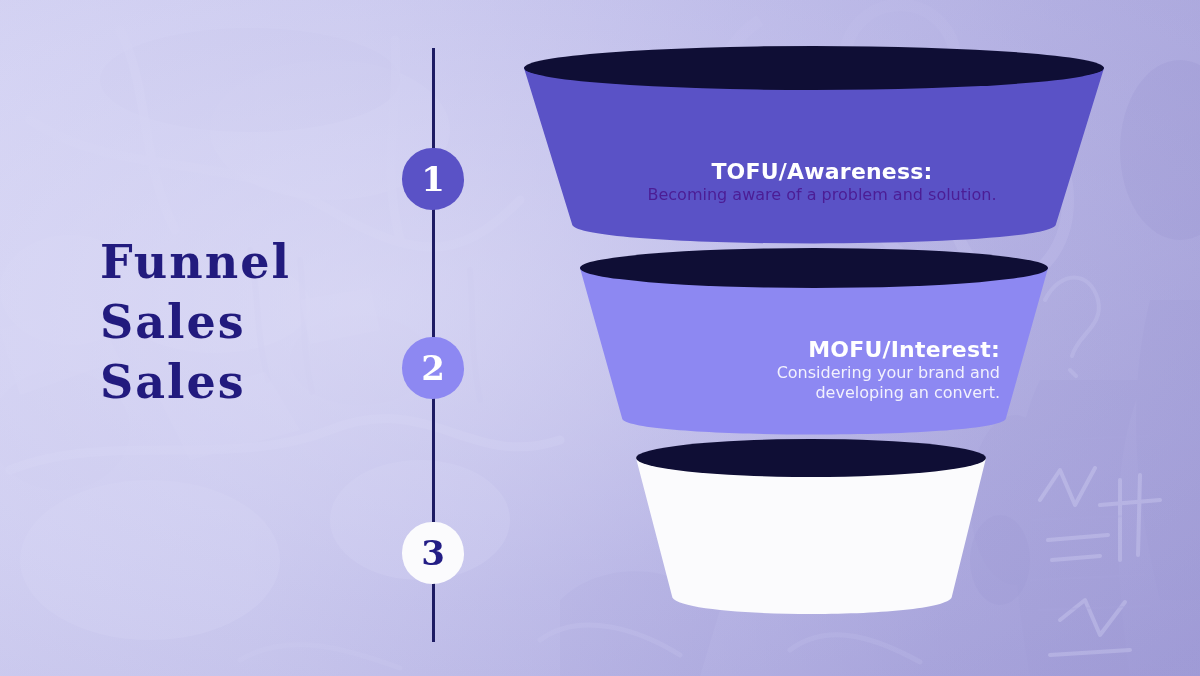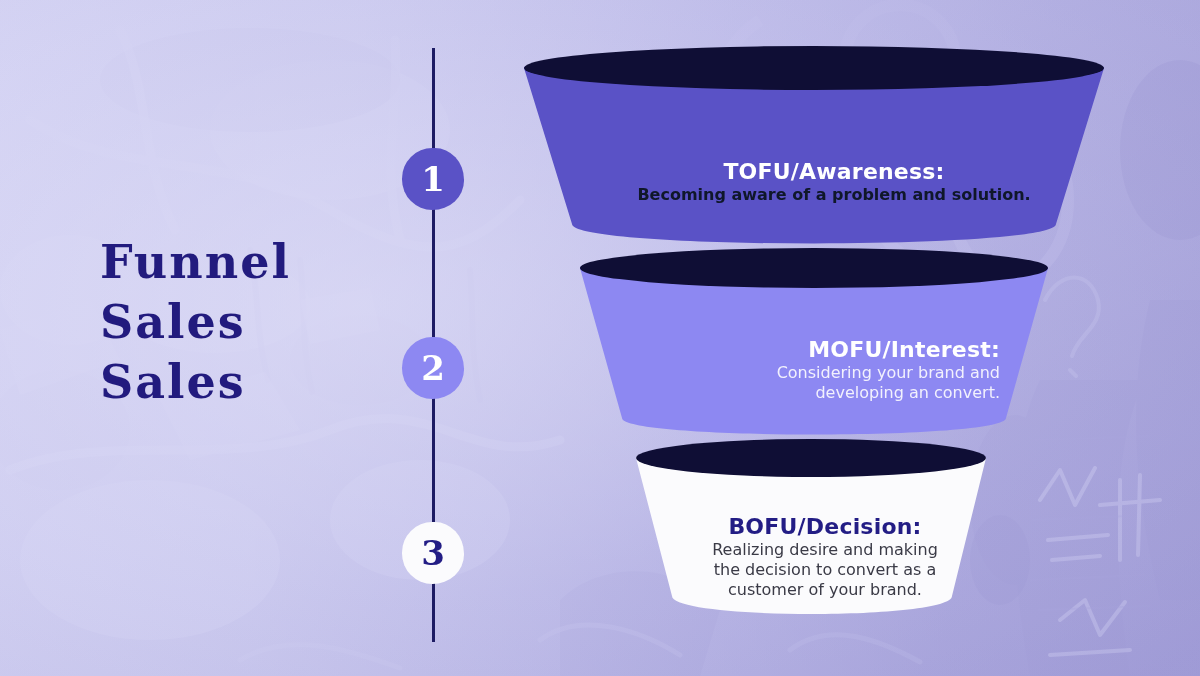--- a/index.html
+++ b/index.html
@@ -131,23 +131,23 @@
     line-height: 27px;
     letter-spacing: 0.2px;
   }
   .stage-body {
     font-family: "DejaVu Sans", sans-serif;
     font-weight: 400;
     font-size: 16px;
     line-height: 20px;
   }
 
-  #text-1 { left: 584px; top: 158px; width: 500px; }
+  #text-1 { left: 572px; top: 158px; width: 500px; }
   #text-1 .stage-heading { color: #ffffff; }
-  #text-1 .stage-body { color: #0f172a; font-weight: bold; }
+  #text-1 .stage-body { color: #4c1d95; }
 
   #text-2 { left: 620px; top: 336px; width: 380px; text-align: right; }
   #text-2 .stage-heading { color: #ffffff; }
   #text-2 .stage-body { color: #f2f1fd; }
 
   #text-3 { left: 650px; top: 513px; width: 350px; }
   #text-3 .stage-heading { color: #231d85; }
   #text-3 .stage-body { color: #3a3a46; }
 </style>
 </head>
@@ -299,20 +299,14 @@
     <div class="stage-heading">TOFU/Awareness:</div>
     <div class="stage-body">Becoming aware of a problem and solution.</div>
   </div>
 
   <div class="stage-text" id="text-2">
     <div class="stage-heading">MOFU/Interest:</div>
     <div class="stage-body">Considering your brand and</div>
     <div class="stage-body">developing an convert.</div>
   </div>
 
-  <div class="stage-text" id="text-3">
-    <div class="stage-heading">BOFU/Decision:</div>
-    <div class="stage-body">Realizing desire and making</div>
-    <div class="stage-body">the decision to convert as a</div>
-    <div class="stage-body">customer of your brand.</div>
-  </div>
 
 </div>
 
 </body></html>

